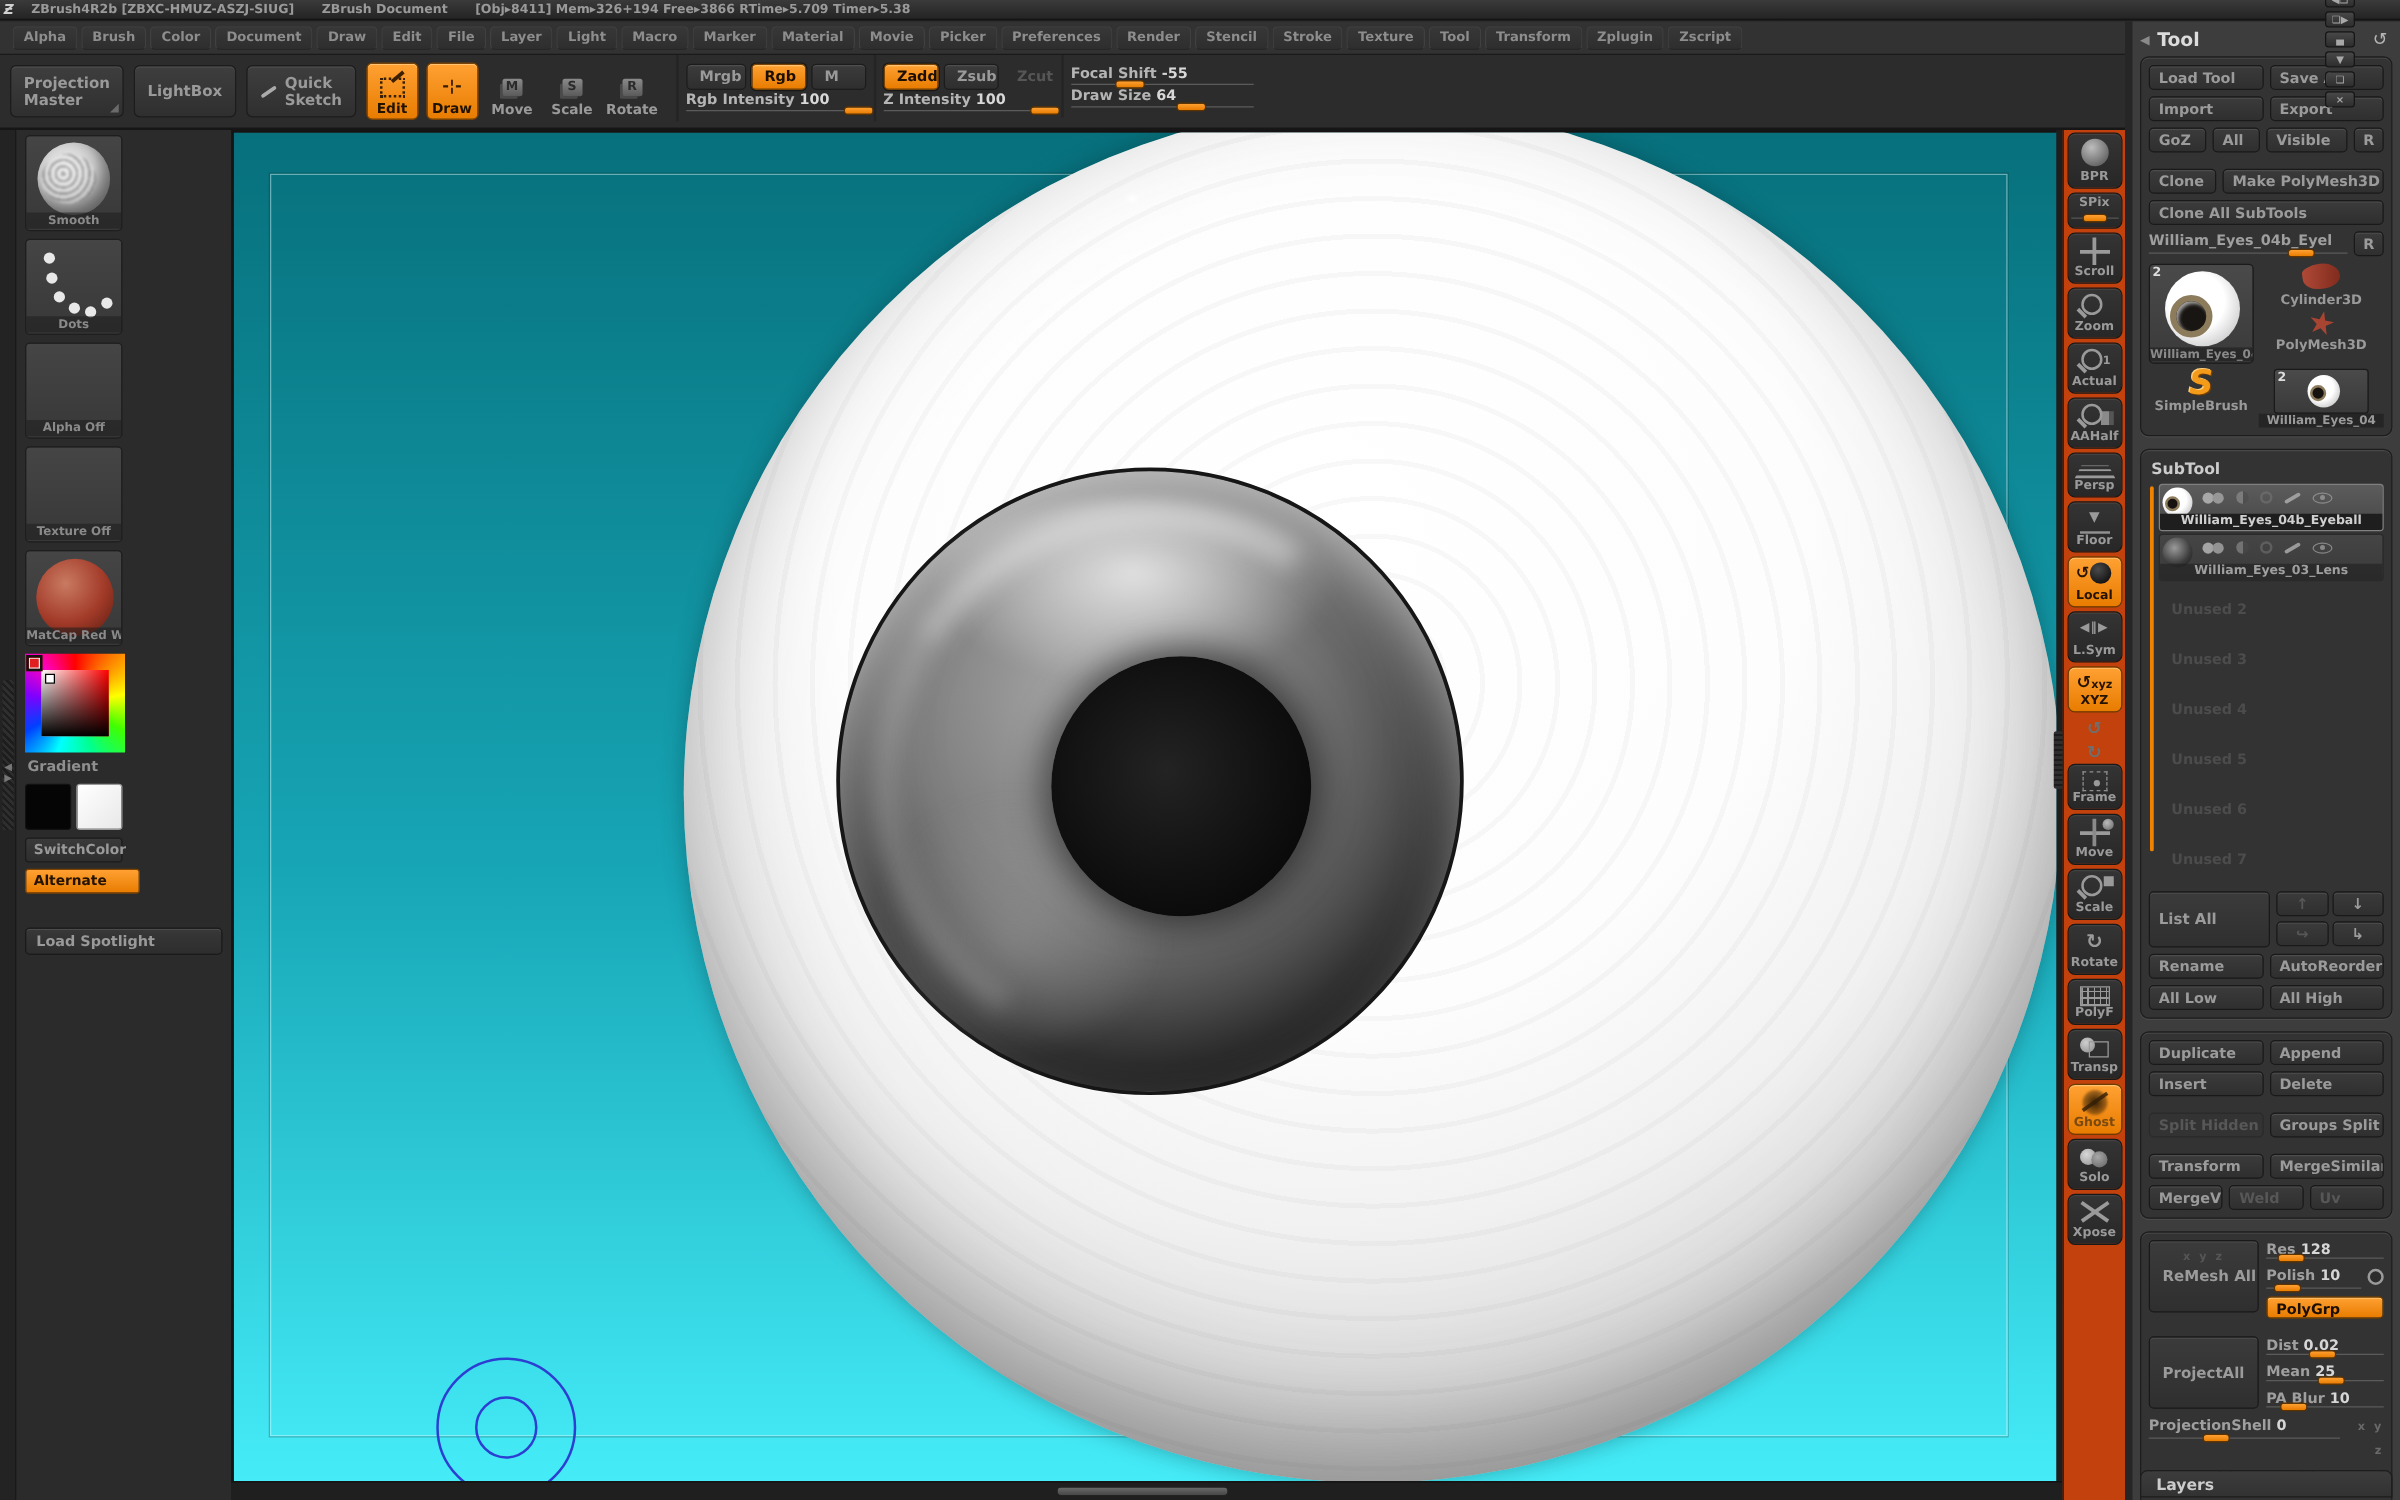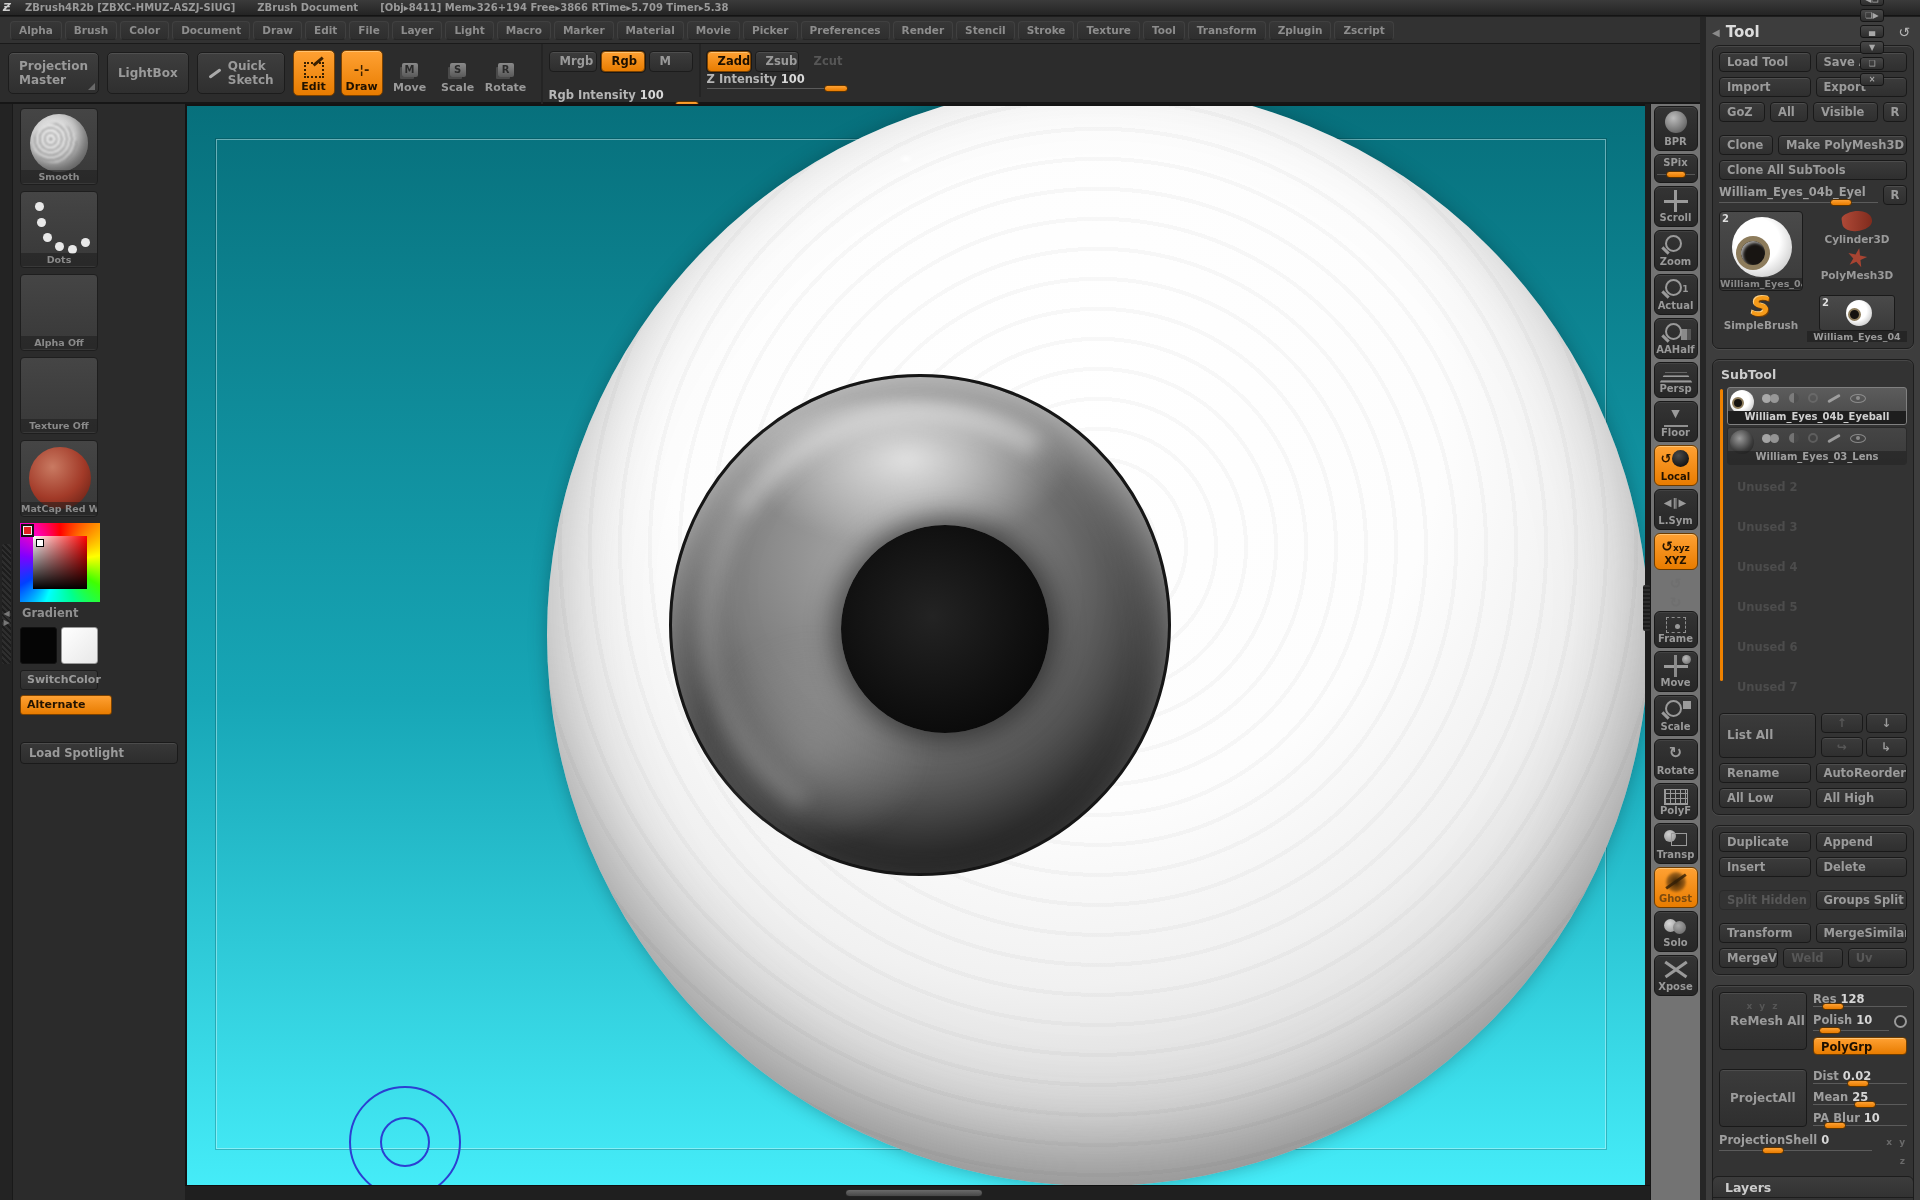--- a/index.html
+++ b/index.html
@@ -122,21 +122,21 @@
   #blue-inner { left:193px; top:1011px; width:50px; height:50px; }
 
   
   #bottombar { position:absolute; left:185px; top:1185px; width:1465px; height:15px; background:#1f1f1f; border-top:1px solid #101010;}
   #hscroll { position:absolute; left:660px; top:3px; width:138px; height:8px; border-radius:4px;
     background:linear-gradient(#6a6a6a,#474747); border:1px solid #222; }
   #vsplit-grip { position:absolute; left:1643px; top:585px; width:7px; height:46px;
     background:repeating-linear-gradient(0deg,#2e2e2e 0 2px,#1c1c1c 2px 4px); border-radius:2px; z-index:5;}
 
   
-  #strip { position:absolute; left:1650px; top:104px; width:50px; height:1096px; background:#737373;
+  #strip { position:absolute; left:1650px; top:104px; width:50px; height:1096px; background:#c2410c;
     display:flex; flex-direction:column; align-items:center; padding-top:2px; border-left:1px solid #161616;}
   .strip-item { width:44px; border-radius:6px; margin-bottom:3px; padding:2px 0 2px;
     background:linear-gradient(#343434,#272727); border:1px solid #191919; box-shadow:inset 0 1px 0 #424242;
     display:flex; flex-direction:column; align-items:center; }
   .strip-item.active { background:linear-gradient(#ffa133,#e87c00); border:1px solid #6d3c00; box-shadow:inset 0 1px 0 #ffc270; }
   .strip-item.bare { background:none; border:none; box-shadow:none; margin-bottom:0; padding:0; }
   .strip-label { font-size:10px; color:#9a9a9a; line-height:12px; }
   .strip-item.active .strip-label { color:#241300; }
   .strip-item.dimlab .strip-label { color:#7a4a10; }
   .mini-slider { position:relative; width:38px; height:8px; margin:2px 0 1px; }
@@ -365,21 +365,21 @@
     <div class="sq-btn ghost-btn">
       <span class="mini-tag">S</span>
       <span>Scale</span>
     </div>
     <div class="sq-btn ghost-btn">
       <span class="mini-tag">R</span>
       <span>Rotate</span>
     </div>
   </div>
 
-  <div class="tb2col" style="width:158px;gap:16px;">
+  <div class="tb2col" style="width:158px;">
     <div class="mode-row">
       <span class="mode-btn">Mrgb</span>
       <span class="mode-btn on">Rgb</span>
       <span class="mode-btn">M</span>
     </div>
     <div class="tslider">
       <span class="lab">Rgb Intensity</span>&nbsp;<span class="val">100</span>
       <span class="track"></span><span class="handle" style="left:88%;"></span>
     </div>
   </div>
@@ -389,20 +389,30 @@
       <span class="mode-btn on">Zadd</span>
       <span class="mode-btn">Zsub</span>
       <span class="mode-btn dim" style="background:none;border-color:transparent;box-shadow:none;">Zcut</span>
     </div>
     <div class="tslider">
       <span class="lab">Z Intensity</span>&nbsp;<span class="val">100</span>
       <span class="track"></span><span class="handle" style="left:86%;"></span>
     </div>
   </div>
 
+  <div class="tb2col" style="width:160px;">
+    <div class="tslider">
+      <span class="lab">Focal Shift</span>&nbsp;<span class="val">-55</span>
+      <span class="track"></span><span class="handle" style="left:24%;"></span>
+    </div>
+    <div class="tslider">
+      <span class="lab">Draw Size</span>&nbsp;<span class="val">64</span>
+      <span class="track"></span><span class="handle" style="left:58%;"></span>
+    </div>
+  </div>
 
 </div>
 
 <div id="sidebar">
   <div id="tray">
     <div class="tray-grip"></div>
     <div class="tray-arrows">◀<br>▶</div>
   </div>
   <div id="side-stack">
     <div class="thumb th-smooth">

